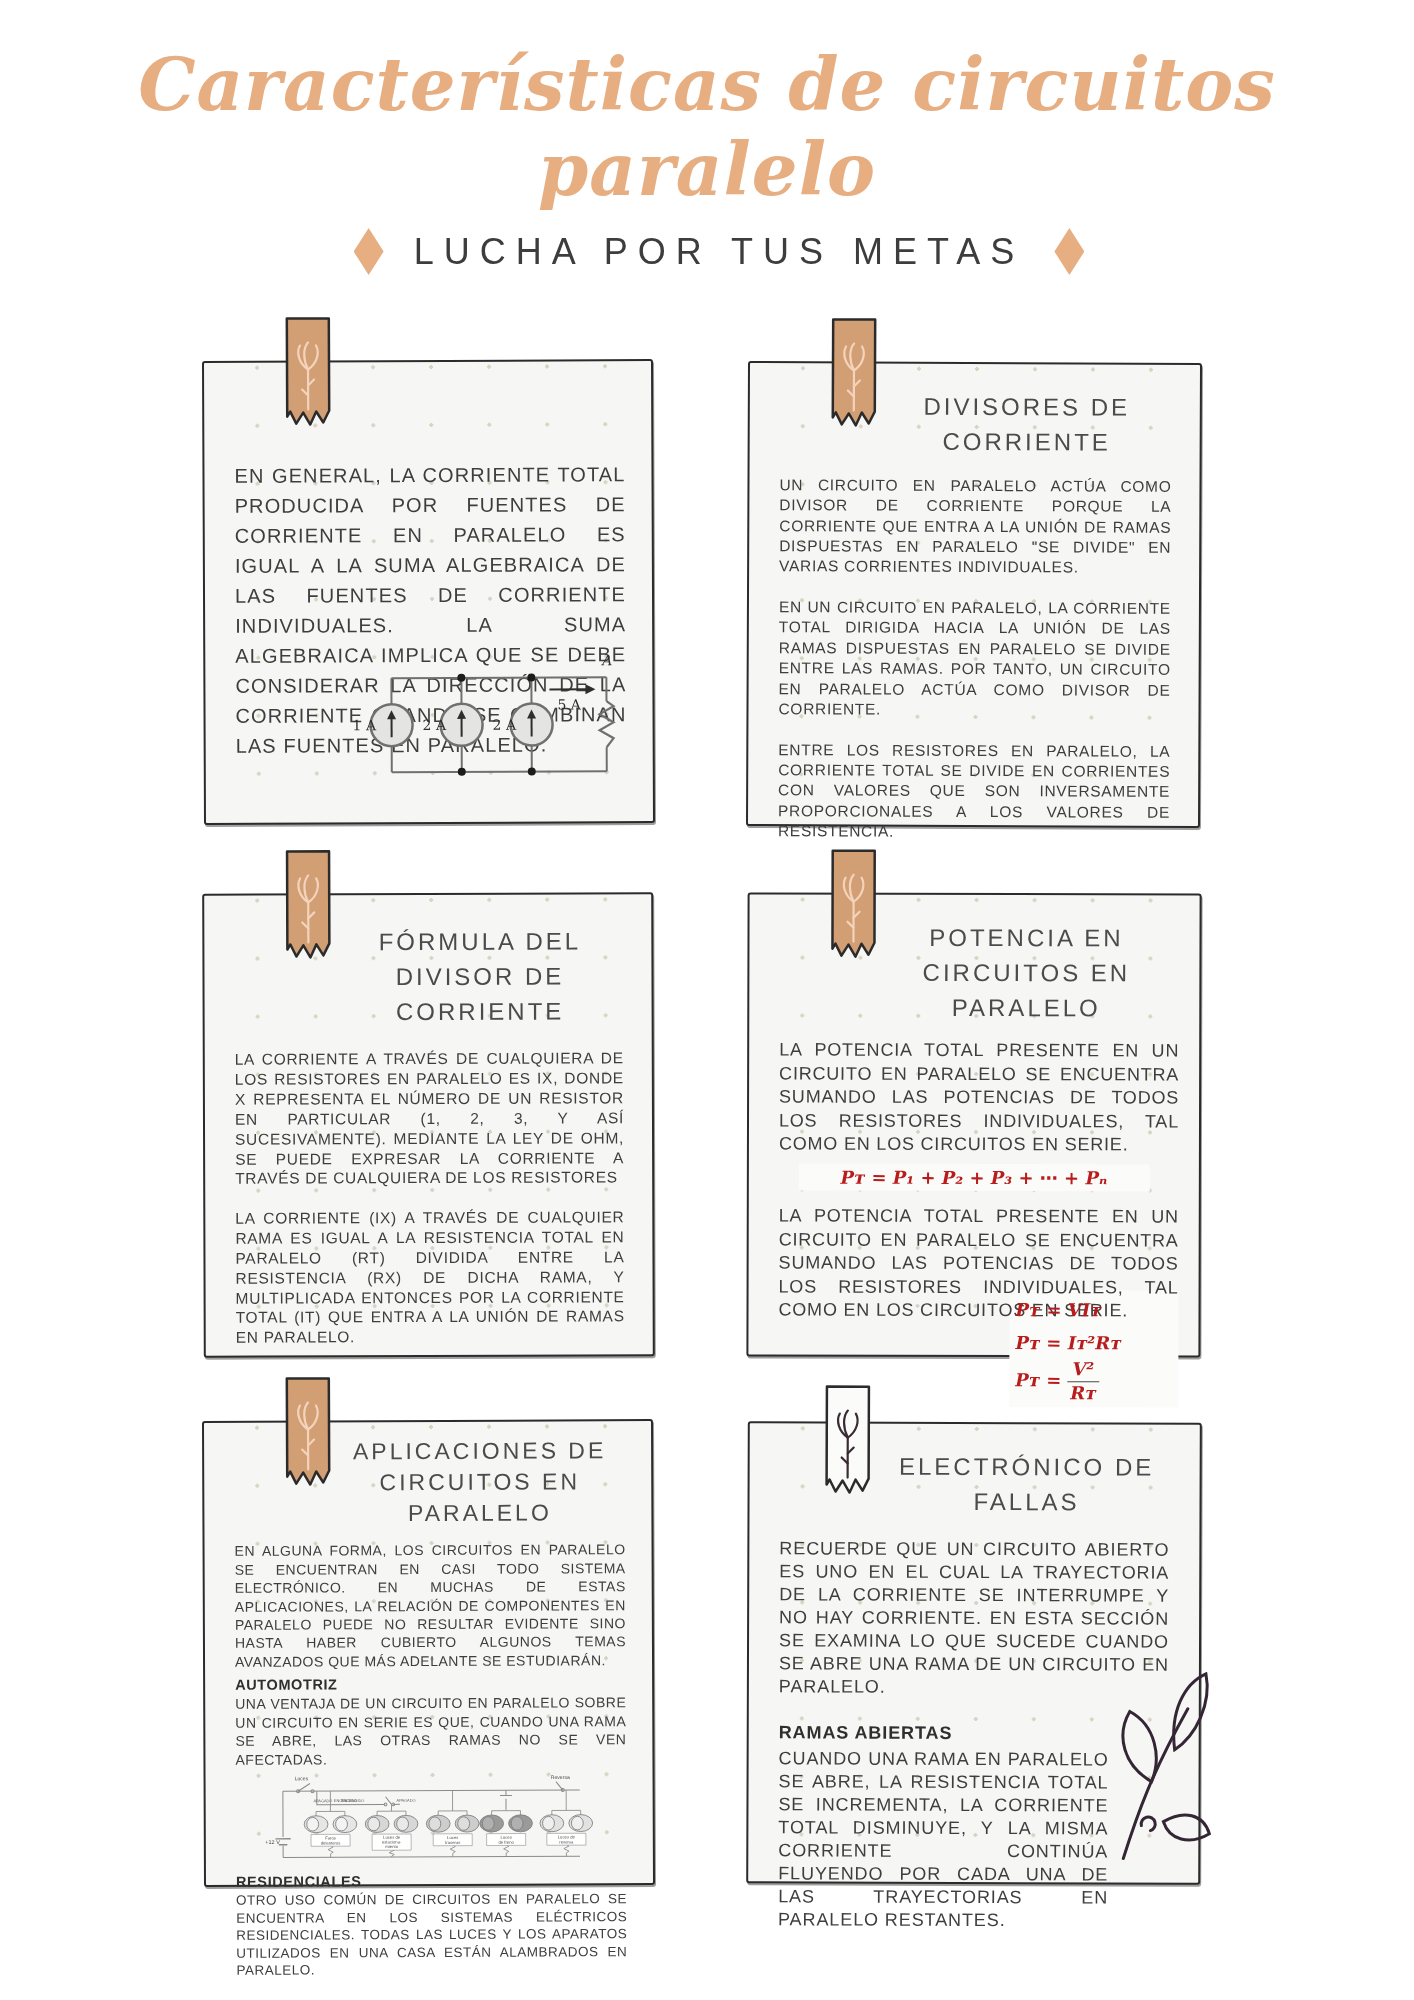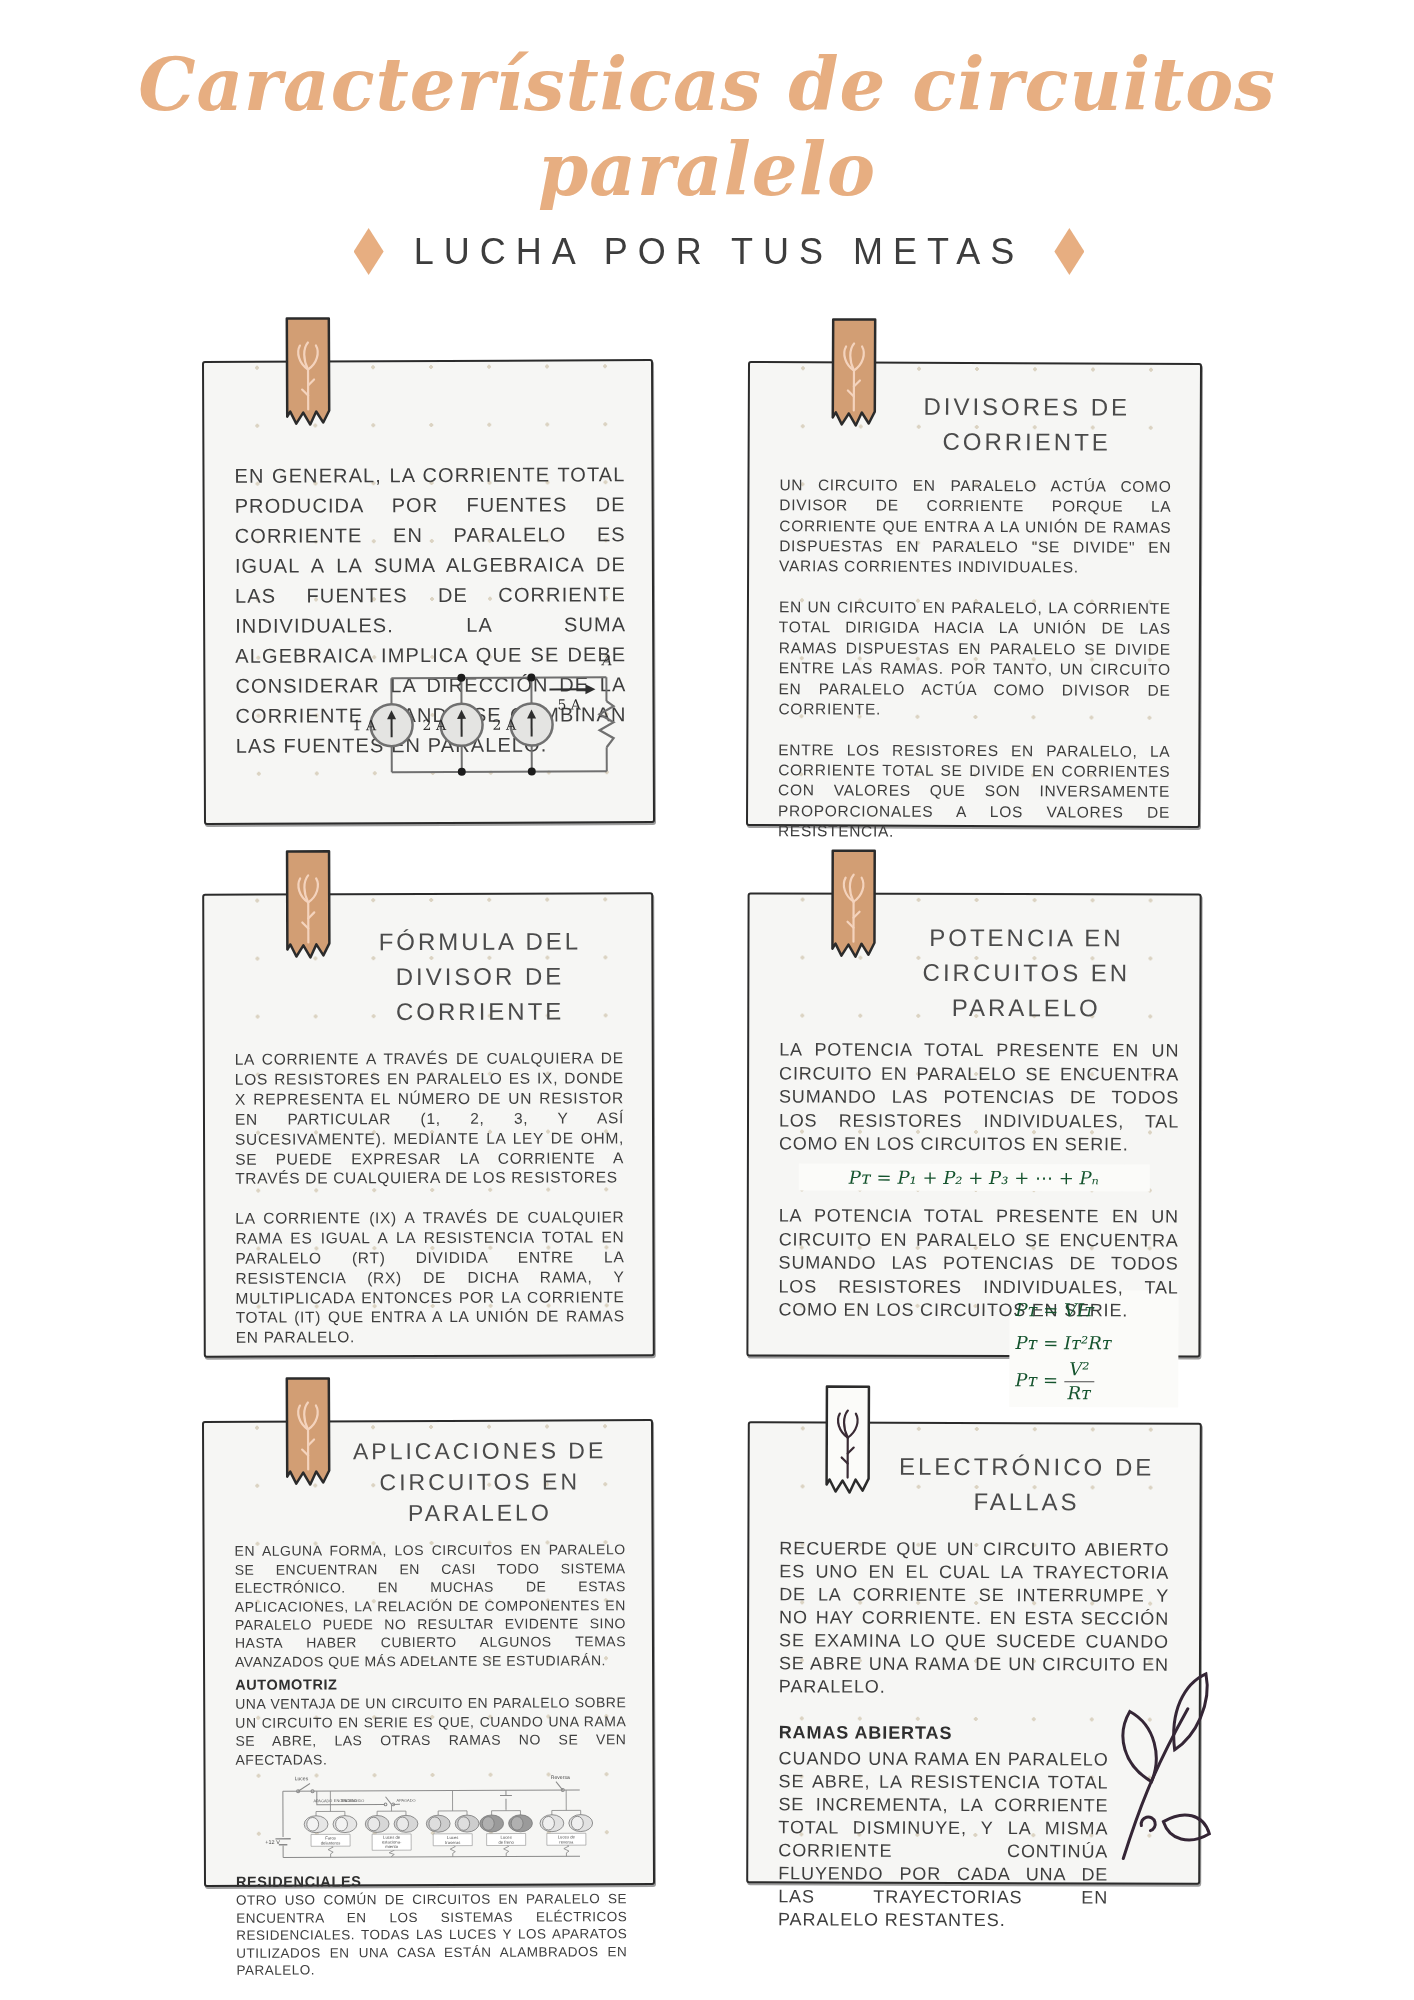--- a/index.html
+++ b/index.html
@@ -51,22 +51,23 @@
   
   .card2 .body{margin:16px 28px 0 30px;font-size:15.5px;line-height:1.32;letter-spacing:.7px;}
   .card2 .body + .body{margin-top:20px;}
   
   .card3 .card-title{margin-top:30px;}
   .card3 .body{margin:20px 28px 0 30px;font-size:15.5px;line-height:1.28;letter-spacing:.7px;}
   .card3 .body + .body{margin-top:20px;}
   
   .card4 .body{margin:14px 20px 0 30px;font-size:18px;line-height:1.3;letter-spacing:.8px;}
   .formula{
-    font-family:"DejaVu Serif","DejaVu Sans",serif;font-style:italic;color:#14532d;
+    font-family:"DejaVu Serif","DejaVu Sans",serif;font-style:italic;color:#b91c1c;
     background:#fbfbf9;
+    font-weight:bold;
   }
   .formula-center{margin:8px auto 0 auto;width:78%;text-align:center;font-size:18px;padding:3px 0;}
   .formula-stack{margin:-32px 20px 12px 58%;font-size:18px;line-height:1.8;padding:4px 6px;}
   .frac{display:inline-block;text-align:center;vertical-align:middle;margin-left:6px;line-height:1.15;}
   .frac .num{display:block;border-bottom:1.6px solid #4a4a4a;padding:0 5px 1px 5px;}
   .frac .den{display:block;padding-top:1px;}
   
   .card5 .card-title{margin-top:14px;font-size:23px;line-height:1.35;}
   .card5 .body{margin:12px 26px 0 30px;font-size:14px;line-height:1.32;letter-spacing:.5px;}
   .subhead{margin:6px 26px 0 30px;font-size:14.5px;font-weight:700;letter-spacing:.6px;color:#2f2f2f;}

